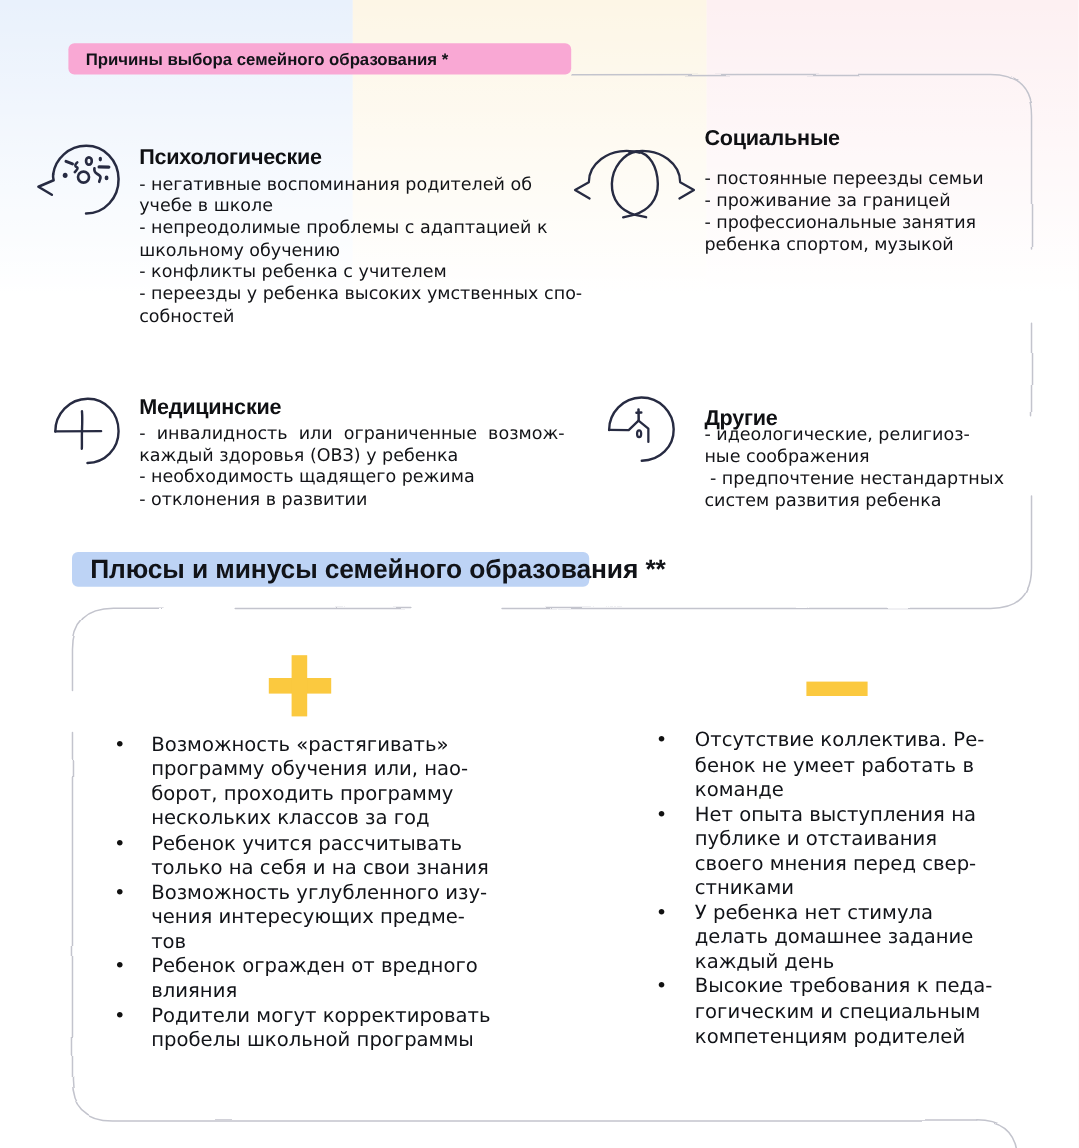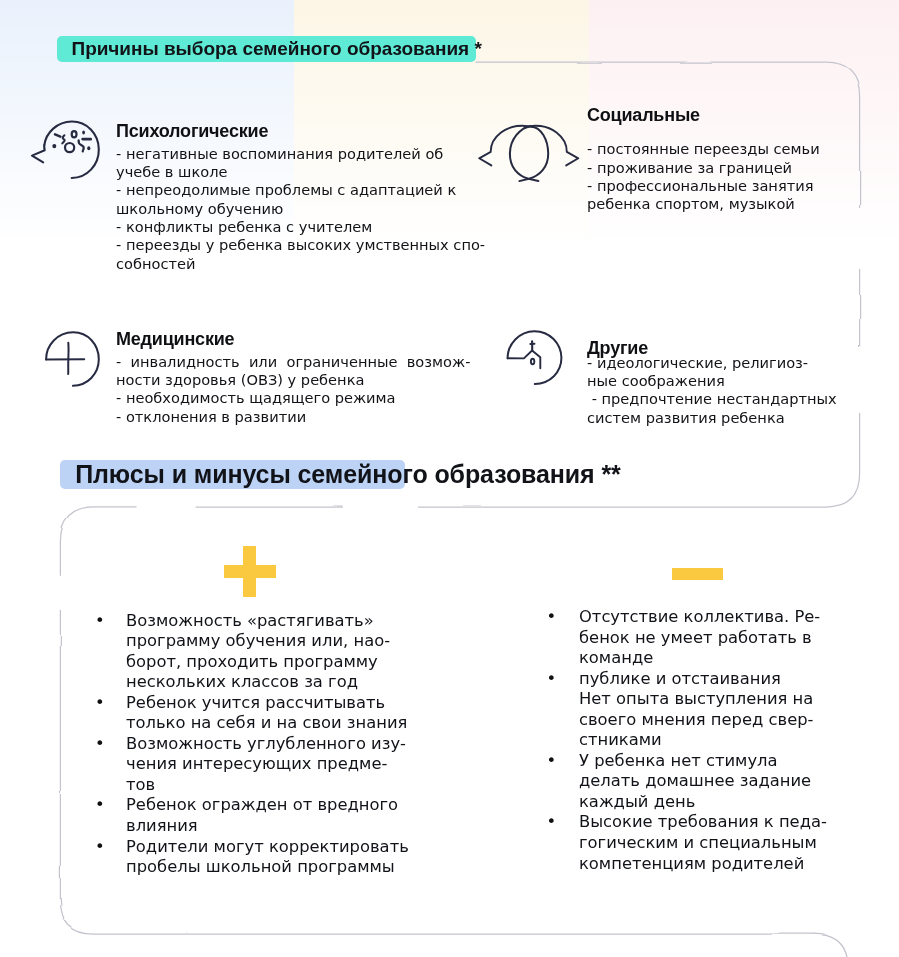--- a/index.html
+++ b/index.html
@@ -10,23 +10,23 @@
 
   .bands{position:absolute;left:0;top:0;width:899px;height:957px;display:flex;}
   .band{height:100%;}
   .bandfade{position:absolute;left:0;top:0;width:899px;height:957px;
             background:linear-gradient(to bottom,rgba(255,255,255,0) 0px,rgba(255,255,255,1) 245px);}
 
   #cardlines{position:absolute;left:0;top:0;width:899px;height:957px;pointer-events:none;}
 
   .pill{position:absolute;border-radius:5px;display:flex;align-items:center;
         justify-content:flex-start;font-weight:700;color:#111318;white-space:pre;}
-  #pill1{left:57px;top:36px;width:419px;height:26px;padding-left:14.5px;box-sizing:border-box;font-size:19px;
-         letter-spacing:-0.03px;background:#5eead4;}
-  #pill2{left:60px;top:460px;width:345px;height:29px;padding-left:15.2px;box-sizing:border-box;font-size:25px;
+  #pill1{left:57px;top:36px;width:419px;height:26px;padding-left:14.5px;box-sizing:border-box;font-size:14px;
+         letter-spacing:-0.03px;background:#f9a8d4;}
+  #pill2{left:60px;top:460px;width:431px;height:29px;padding-left:15.2px;box-sizing:border-box;font-size:22px;
          letter-spacing:-0.1px;background:#bdd3f5;}
 
   .blk{position:absolute;left:0;top:0;}
   .blk .ico{position:absolute;left:0;top:0;}
   .blk .lines{position:absolute;left:0;top:0;}
   .blk h3{position:absolute;margin:0;font-size:18px;font-weight:700;color:#0f1013;
           line-height:18px;letter-spacing:-0.2px;white-space:pre;}
   .blk .ln{font-family:"DejaVu Sans",sans-serif;font-size:14.6px;color:#121317;line-height:18.35px;white-space:pre;letter-spacing:0;}
 
   .mark{position:absolute;background:#fbc93f;}
@@ -102,21 +102,21 @@
   </div>
   <div class="blk" id="blk3">
     <div class="ico" style="left:44px;top:328.8px"><svg width="58" height="60" viewBox="0 0 58 60" fill="none">
   <path d="M2.1 30.6 C2.0 16.0 13.6 3.4 29.1 3.3 C44.0 3.2 54.8 15.6 54.8 30.3 C54.8 45.0 43.5 56.6 28.9 56.8" stroke="#272b42" stroke-width="2.0" stroke-linecap="round"></path>
   <path d="M2.1 30.5 L40.3 30.3" stroke="#272b42" stroke-width="1.9" stroke-linecap="round"></path>
   <path d="M24.3 13.7 C24.8 19.2 24.5 24.5 24.3 30.5 C24.1 36.5 24.4 41.0 24.2 45.0" stroke="#272b42" stroke-width="2.0" stroke-linecap="round"></path>
 </svg></div>
     <h3 style="left:116px;top:329.6px">Медицинские</h3>
     <div class="lines" style="left:116px;top:352.5px">
       <div class="ln">-  инвалидность  или  ограниченные  возмож-</div>
-      <div class="ln">ности здоровья (ОВЗ) у ребенка</div>
+      <div class="ln">каждый здоровья (ОВЗ) у ребенка</div>
       <div class="ln">- необходимость щадящего режима</div>
       <div class="ln">- отклонения в развитии</div>
     </div>
   </div>
   <div class="blk" id="blk4">
     <div class="ico" style="left:504.6px;top:328.9px"><svg width="58" height="58" viewBox="0 0 58 58" fill="none">
   <path d="M2.6 29.3 C2.5 15.2 14.2 2.3 29.4 2.2 C44.6 2.1 56.2 14.3 56.4 28.7 C56.6 43.2 45.0 54.8 29.8 55.0" stroke="#272b42" stroke-width="2.0" stroke-linecap="round"></path>
   <path d="M2.6 29.3 L18.9 29.4 L27.1 21.5 L35.3 28.2 L35.3 39.3" stroke="#272b42" stroke-width="1.9" stroke-linecap="round" stroke-linejoin="round"></path>
   <path d="M27.2 21.5 C27.3 18.0 27.1 15.0 27.1 12.2" stroke="#272b42" stroke-width="2.1" stroke-linecap="round"></path>
   <path d="M25.4 15.0 L29.4 14.8" stroke="#272b42" stroke-width="2.1" stroke-linecap="round"></path>
@@ -183,22 +183,22 @@
       <span class="bul">•</span>
       <div class="body">
         <div class="ln">Отсутствие коллектива. Ре-</div>
         <div class="ln">бенок не умеет работать в</div>
         <div class="ln">команде</div>
       </div>
     </div>
     <div class="li">
       <span class="bul">•</span>
       <div class="body">
+        <div class="ln">Нет опыта выступления на</div>
         <div class="ln">публике и отстаивания</div>
-        <div class="ln">Нет опыта выступления на</div>
         <div class="ln">своего мнения перед свер-</div>
         <div class="ln">стниками</div>
       </div>
     </div>
     <div class="li">
       <span class="bul">•</span>
       <div class="body">
         <div class="ln">У ребенка нет стимула</div>
         <div class="ln">делать домашнее задание</div>
         <div class="ln">каждый день</div>

